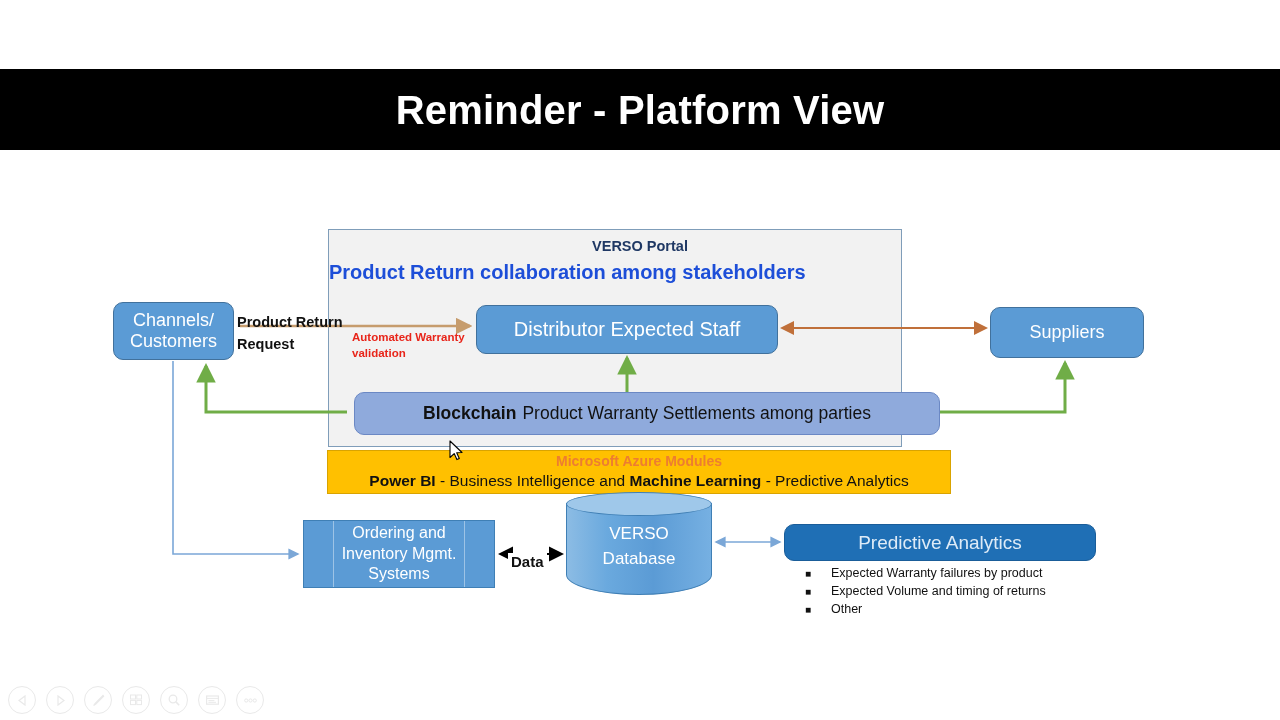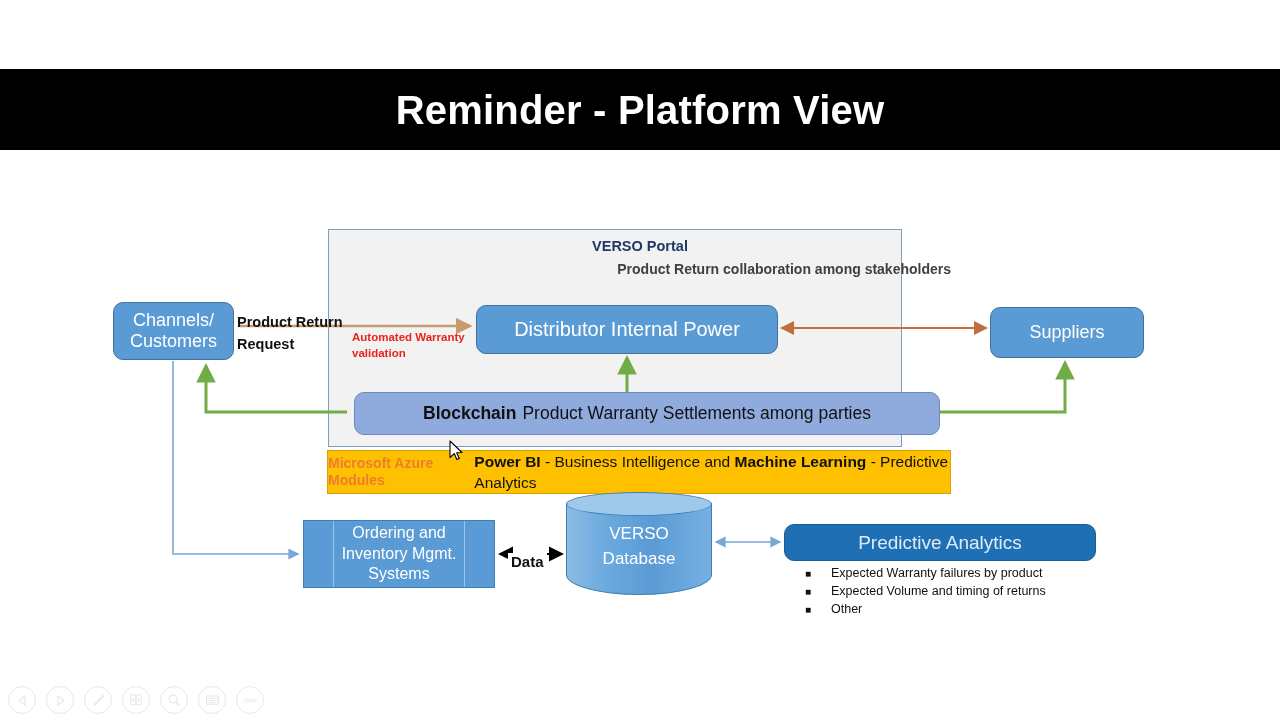--- a/index.html
+++ b/index.html
@@ -27,21 +27,21 @@
   .portal {
     position: absolute; left: 328px; top: 229px; width: 574px; height: 218px;
     background: #f2f2f2; border: 1.5px solid #7f9db9;
   }
   .portal-label {
     position: absolute; left: 0; top: 8px; width: 622px;
     text-align: center; color: #1f3864; font-size: 14.5px; font-weight: bold;
   }
   .portal-title {
     position: absolute; left: 0; top: 31px; width: 622px;
-    text-align: right; color: #404040; font-size: 14px; font-weight: bold;
+    text-align: left; color: #1d4ed8; font-size: 20px; font-weight: bold;
   }
 
   
   .rbox {
     position: absolute;
     background: #5b9bd5; border: 1px solid #41719c; border-radius: 10px;
     display: flex; align-items: center; justify-content: center;
     color: #ffffff; text-align: center; line-height: 1.15;
   }
   #box-channels  { left: 113px; top: 302px; width: 121px; height: 58px; font-size: 18px; }
@@ -52,21 +52,21 @@
     position: absolute; left: 354px; top: 392px; width: 586px; height: 43px;
     background: #8faadc; border: 1px solid #6b88c4; border-radius: 10px;
     display: flex; align-items: center; justify-content: center;
     color: #111; font-size: 17.5px;
   }
   #box-blockchain .bc-strong { font-weight: bold; margin-right: 6px; }
 
   #box-azure {
     position: absolute; left: 327px; top: 450px; width: 624px; height: 44px;
     background: #ffc000; border: 1px solid #d9a300;
-    display: flex; flex-direction: row; align-items: center; justify-content: center;
+    display: flex; flex-direction: column; align-items: center; justify-content: center;
   }
   .azure-head { color: #ed7d31; font-size: 14px; font-weight: bold; line-height: 1.25; }
   .azure-sub  { color: #111; font-size: 15.5px; line-height: 1.3; margin-top: 1px; }
   .azure-sub b { font-weight: bold; }
 
   
   #box-ordering {
     position: absolute; left: 303px; top: 520px; width: 192px; height: 68px;
     background: #5b9bd5; border: 1px solid #3f7fb5;
     display: flex; align-items: center; justify-content: center;
@@ -201,21 +201,21 @@
   </svg>
 
   <div class="rbox" id="box-channels">
     <div>
       <span>Channels/</span><br>
       <span>Customers</span>
     </div>
   </div>
 
   <div class="rbox" id="box-distrib">
-    <span>Distributor Internal Power</span>
+    <span>Distributor Expected Staff</span>
   </div>
 
   <div class="rbox" id="box-suppliers">
     <span>Suppliers</span>
   </div>
 
   <div id="box-blockchain">
     <span class="bc-strong">Blockchain</span>
     <span>Product Warranty Settlements among parties</span>
   </div>

